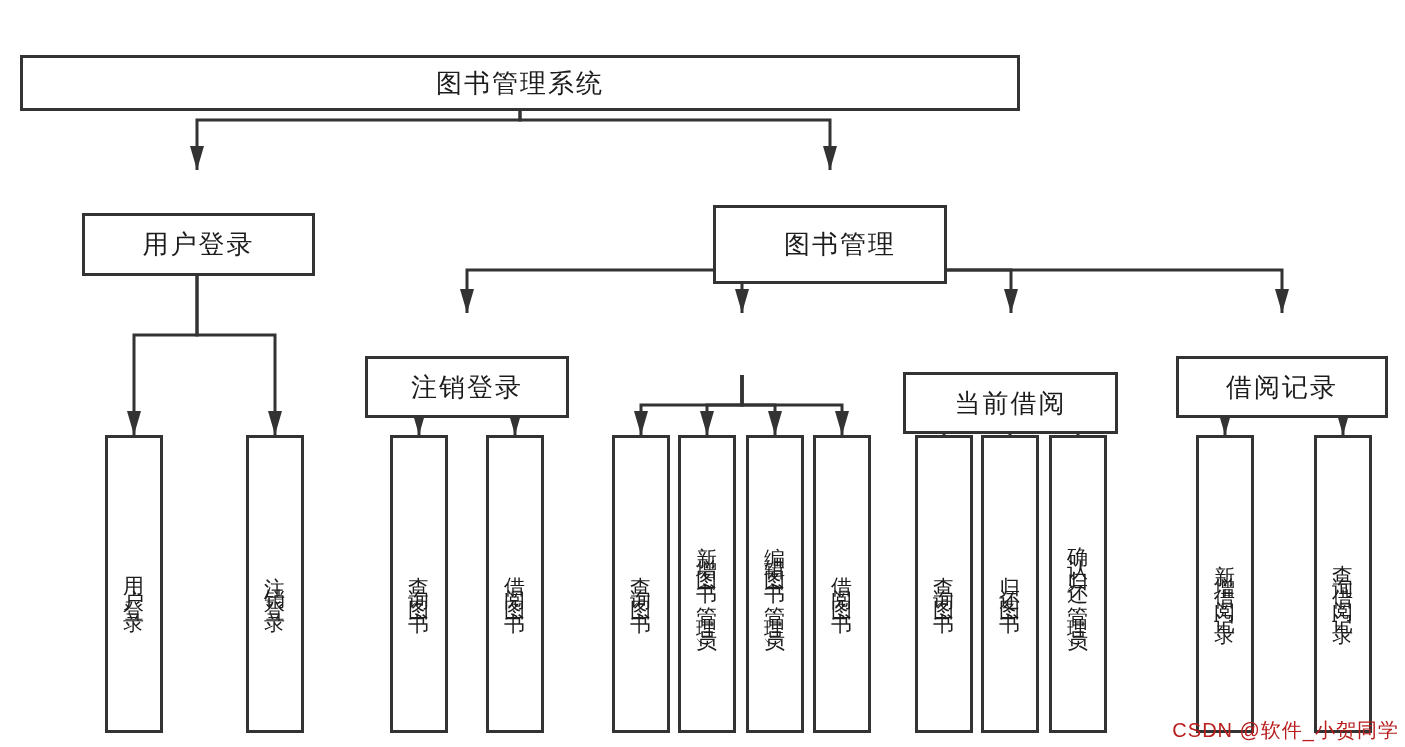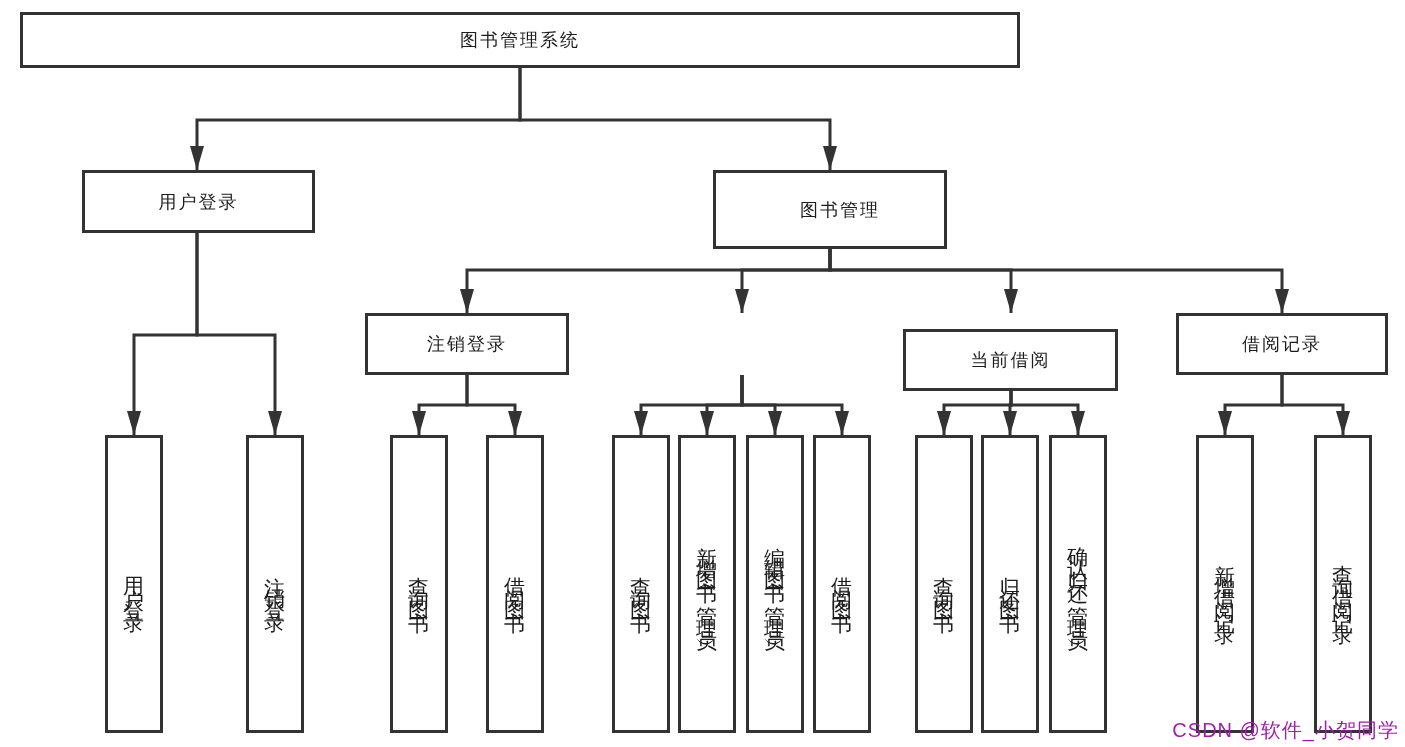--- a/index.html
+++ b/index.html
@@ -21,39 +21,40 @@
     position: absolute;
     box-sizing: border-box;
     border: 3px solid #333333;
     background: #ffffff;
     display: flex;
     align-items: center;
     justify-content: center;
     color: #1c1c1c;
   }
   .h-node {
-    font-size: 18px;
+    font-size: 26px;
     letter-spacing: 2px;
     white-space: nowrap;
+    margin-top: 43px;
   }
   .leaf {
     font-size: 21px;
   }
   .leaf .v-text {
     writing-mode: vertical-rl;
     text-orientation: mixed;
     letter-spacing: 12px;
     line-height: 1;
   }
   .watermark {
     position: absolute;
     right: 6px;
     bottom: 3px;
     font-size: 20px;
-    color: #a21caf;
+    color: #b91c1c;
     letter-spacing: 1px;
     white-space: nowrap;
     z-index: 5;
   }
 </style>
 </head>
 <body>
 
 <div class="canvas">
 
@@ -92,21 +93,21 @@
     </g>
   </svg>
 
   <div class="node h-node" style="left:20px; top:12px; width:1000px; height:56px;">
     <span>图书管理系统</span>
   </div>
 
   <div class="node h-node" style="left:82px; top:170px; width:233px; height:63px;">
     <span>用户登录</span>
   </div>
-  <div class="node h-node" style="left:713px; top:170px; width:234px; height:79px;padding-left:20px;">
+  <div class="node h-node" style="left:713px; top:162px; width:234px; height:79px;padding-left:20px;">
     <span>图书管理</span>
   </div>
 
   <div class="node h-node" style="left:365px; top:313px; width:204px; height:62px;">
     <span>注销登录</span>
   </div>
   <div class="node h-node" style="left:903px; top:329px; width:215px; height:62px;">
     <span>当前借阅</span>
   </div>
   <div class="node h-node" style="left:1176px; top:313px; width:212px; height:62px;text-align:right;">

